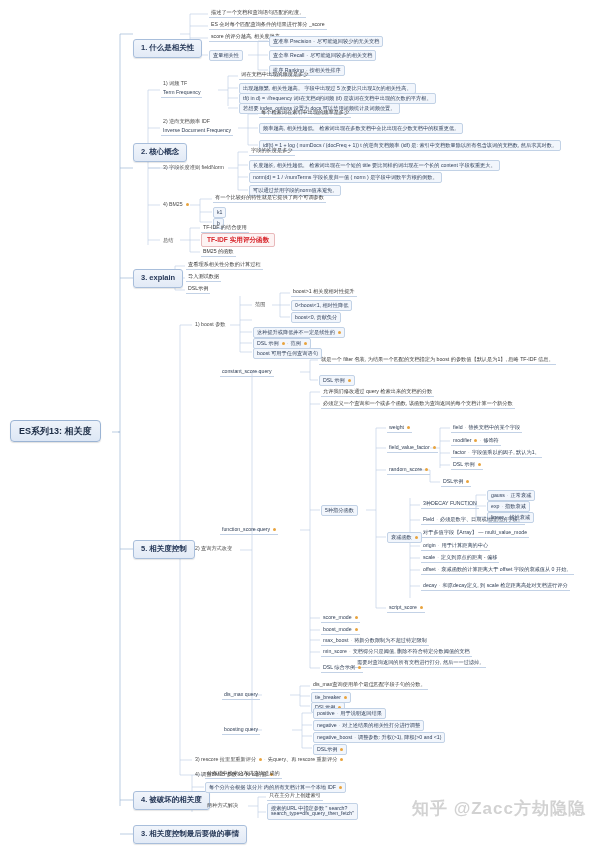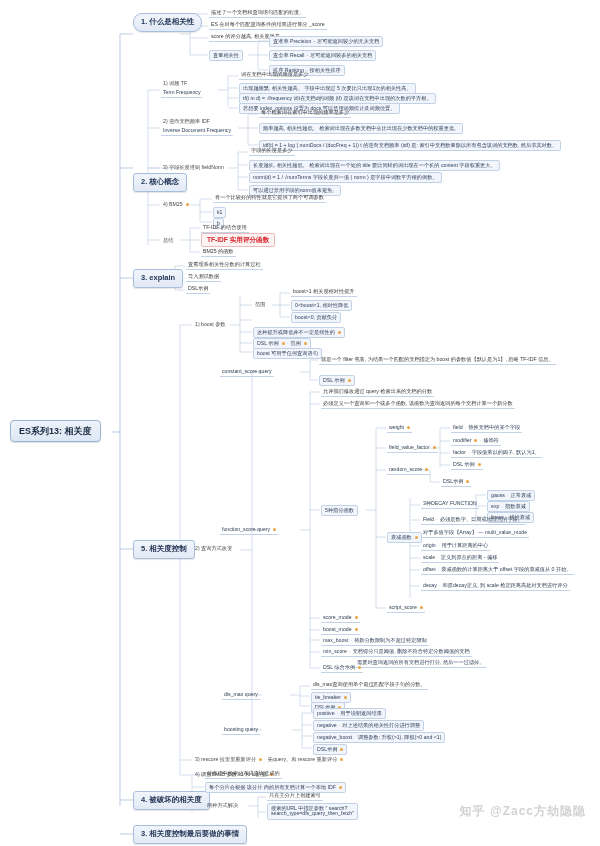--- a/index.html
+++ b/index.html
@@ -80,21 +80,21 @@
     border-bottom:0.6px solid #c3d2e6;
     padding:1px 2px;
   }
   .dot{
     display:inline-block;width:3px;height:3px;border-radius:50%;
     background:#e8a33d;margin-left:3px;vertical-align:middle;
   }
   .sep{color:#9aa7b8;padding:0 2px;}
   .watermark{
     position:absolute;right:14px;bottom:26px;
-    font-size:12px;color:#d2d2d2;font-weight:bold;
+    font-size:17px;color:#d2d2d2;font-weight:bold;
     letter-spacing:1px;
   }
 </style>
 </head>
 <body>
 
 <div id="canvas">
 
 <svg class="lines" viewBox="0 0 600 846">
   <g stroke="#9db7d6" stroke-width="0.7" fill="none">
@@ -268,30 +268,30 @@
     <path d="M192 806 L204 806"></path>
     <path d="M248 806 L258 806"></path>
     <path d="M258 797 L258 818"></path>
     <path d="M258 797 L266 797"></path>
     <path d="M258 812 L266 812"></path>
   </g>
 </svg>
 
 <div class="node root" style="left:10px;top:420px;">ES系列13: 相关度</div>
 
-<div class="node l1" style="left:133px;top:13px;border-radius:9px;">1. 什么是相关性</div>
+<div class="node l1" style="left:133px;top:39px;">1. 什么是相关性</div>
 <div class="node t" style="left:209px;top:9px;">描述了一个文档和查询语句匹配的程度。</div>
 <div class="node t" style="left:209px;top:21px;">ES 会对每个匹配查询条件的结果进行算分 _score</div>
 <div class="node t" style="left:209px;top:33px;">score 的评分越高, 相关度越高。</div>
 <div class="node b" style="left:209px;top:50px;">查量相关性</div>
 <div class="node b" style="left:269px;top:36px;"><span>查准率 Precision</span><span class="sep">-</span><span>尽可能返回较少的无关文档</span></div>
 <div class="node b" style="left:269px;top:50px;"><span>查全率 Recall</span><span class="sep">-</span><span>尽可能返回较多的相关文档</span></div>
 <div class="node b" style="left:269px;top:65px;"><span>排序 Ranking</span><span class="sep">-</span><span>按相关性排序</span></div>
 
-<div class="node l1" style="left:133px;top:173px;">2. 核心概念</div>
+<div class="node l1" style="left:133px;top:143px;">2. 核心概念</div>
 
 <div class="node p" style="left:161px;top:80px;">1) 词频 TF</div>
 <div class="node k" style="left:161px;top:89px;">Term Frequency</div>
 <div class="node t" style="left:239px;top:71px;">词在文档中出现的频度是多少</div>
 <div class="node b" style="left:239px;top:83px;">出现越频繁, 相关性越高。  字段中出现过 5 次要比只出现1次的相关性高。</div>
 <div class="node b" style="left:239px;top:93px;">tf(t in d) = √frequency      词t在文档d的词频 (tf) 是该词在文档中出现的次数的平方根。</div>
 <div class="node b" style="left:239px;top:103px;">若想要 index_options 设置为 docs 可以禁用词频统计及词频位置。</div>
 
 <div class="node p" style="left:161px;top:118px;">2) 逆向文档频率 IDF</div>
 <div class="node k" style="left:161px;top:127px;">Inverse Document Frequency</div>

